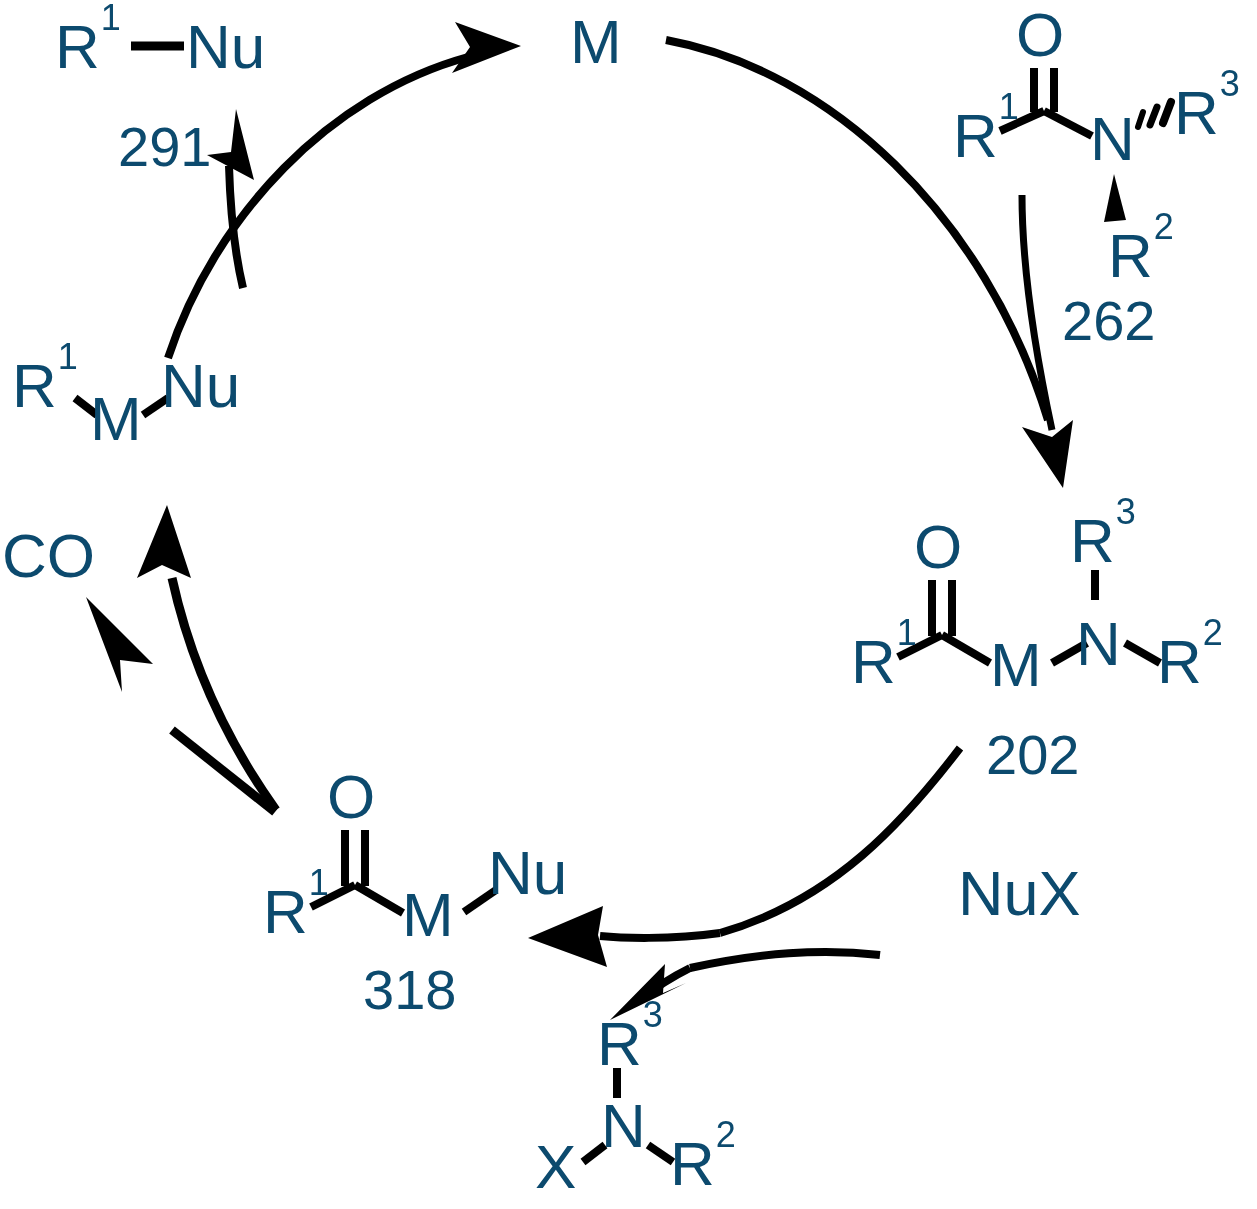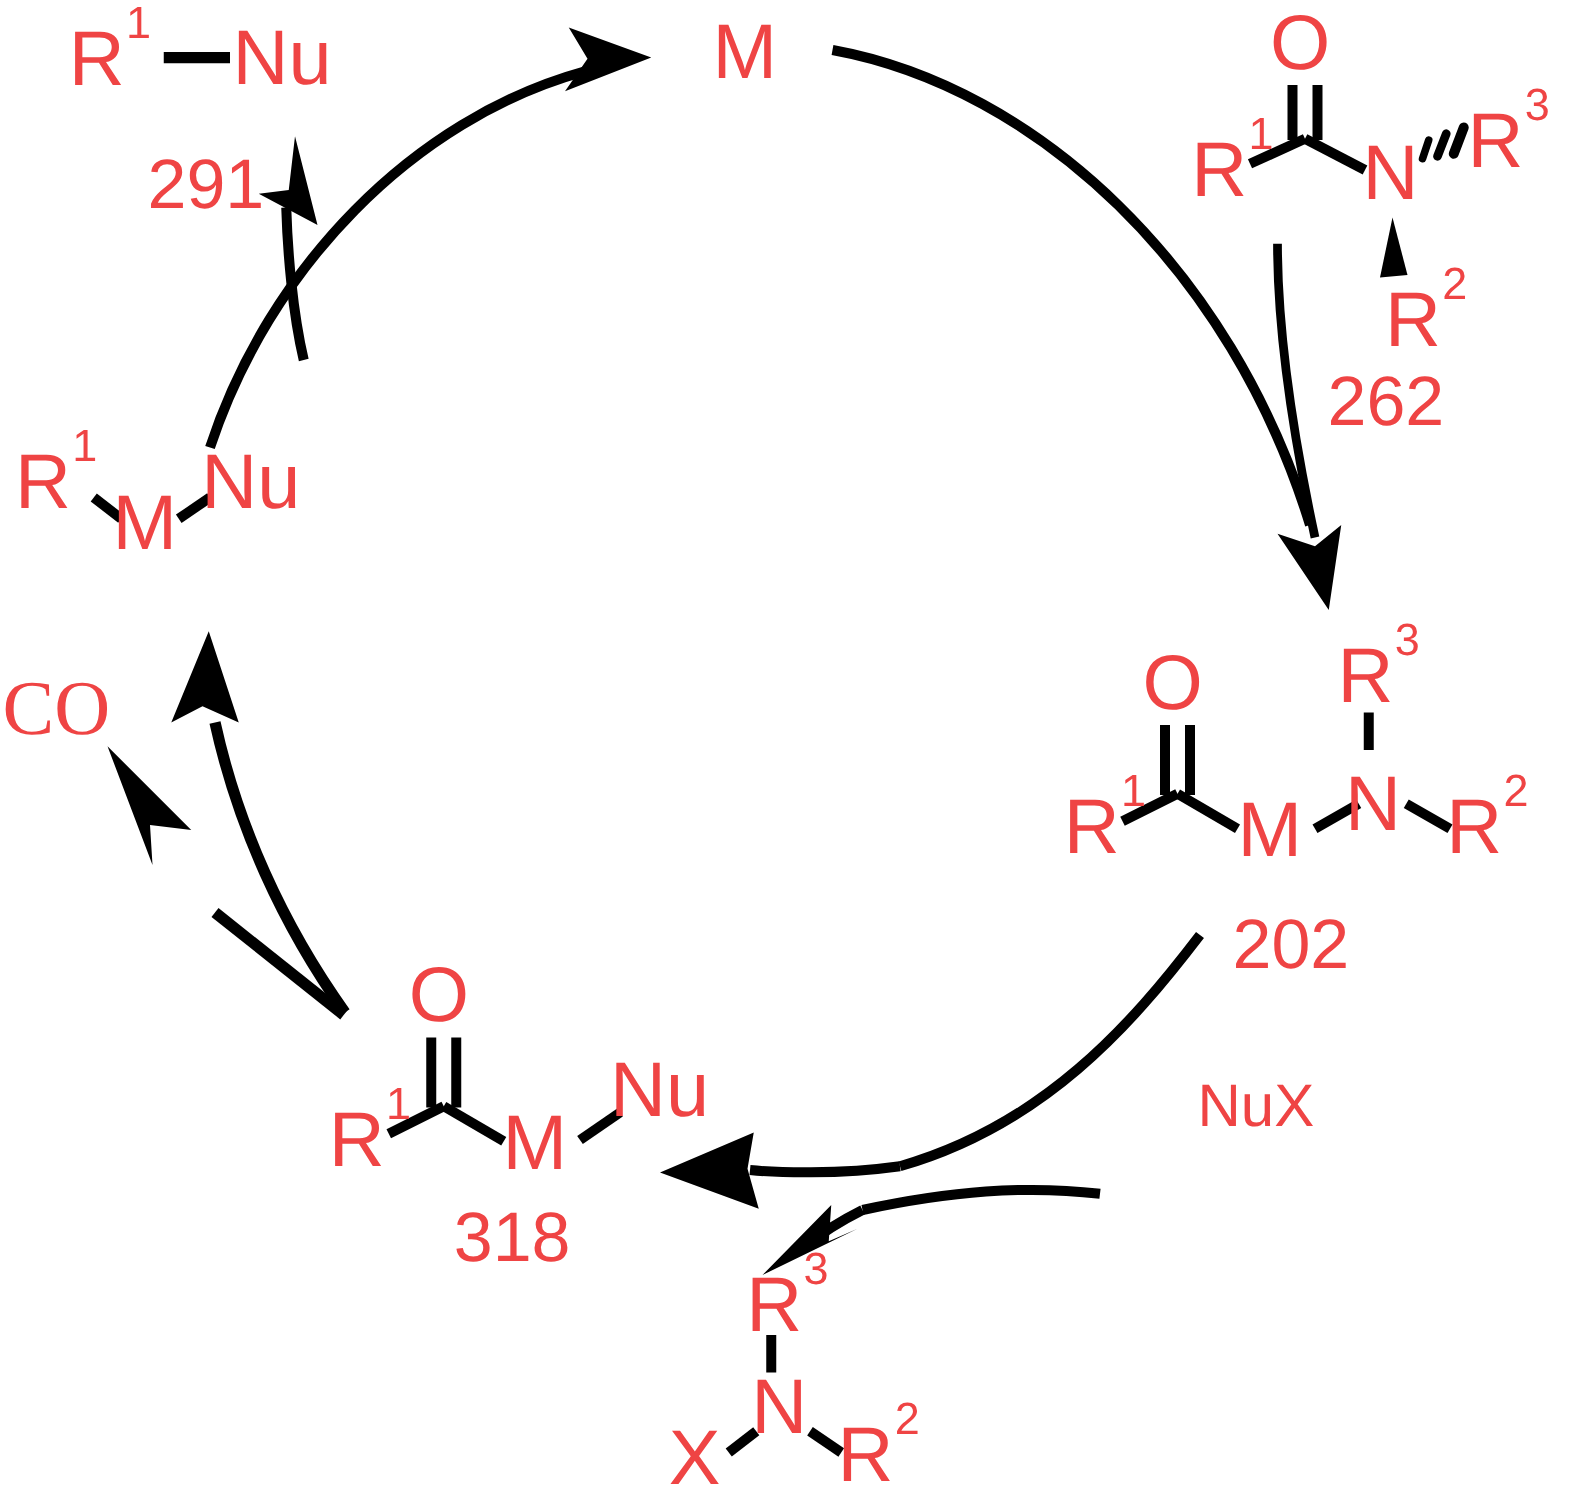--- a/index.html
+++ b/index.html
@@ -6,42 +6,42 @@
     margin: 0;
     padding: 0;
     background: #ffffff;
   }
   #scheme {
     position: relative;
     width: 1257px;
     height: 1209px;
     background: #ffffff;
     font-family: "Liberation Sans", sans-serif;
-    color: #ef4444;
+    color: #0c4a6e;
     overflow: hidden;
   }
   svg.layer {
     position: absolute;
     left: 0;
     top: 0;
     width: 1257px;
     height: 1209px;
     pointer-events: none;
   }
   .lbl {
     position: absolute;
     white-space: nowrap;
     line-height: 1;
     font-weight: 400;
     letter-spacing: 0;
   }
   .atom      { font-size: 62px; }
   .sup       { font-size: 36px; vertical-align: super; position: relative; top: -16px; left: 1px; }
   .num       { font-size: 56px; font-weight: 400; }
-  .reagent   { font-size: 48px; text-align: center; }
+  .reagent   { font-size: 63px; text-align: center; }
 </style>
 </head>
 <body>
 
 <div id="scheme">
 
   <svg class="layer" viewBox="0 0 1257 1209">
     <defs>
       <marker id="ah" markerWidth="10" markerHeight="10" refX="2" refY="5" orient="auto">
         <path d="M0,0 L10,5 L0,10 L2.5,5 Z" fill="#000"></path>
@@ -163,15 +163,15 @@
   <div class="lbl atom" style="left:402px; top:884px;">M</div>
   <div class="lbl atom" style="left:488px; top:842px;">Nu</div>
   <div class="lbl num" style="left:363px; top:962px;">318</div>
 
   <div class="lbl atom" style="left:12px; top:355px;">
     <span>R</span><span class="sup">1</span>
   </div>
   <div class="lbl atom" style="left:90px; top:388px;">M</div>
   <div class="lbl atom" style="left:161px; top:355px;">Nu</div>
 
-  <div class="lbl atom" style="left:2px; top:536px;font-family:Liberation Serif, serif;">CO</div>
+  <div class="lbl atom" style="left:2px; top:525px;">CO</div>
 
 </div>
 
 </body></html>

